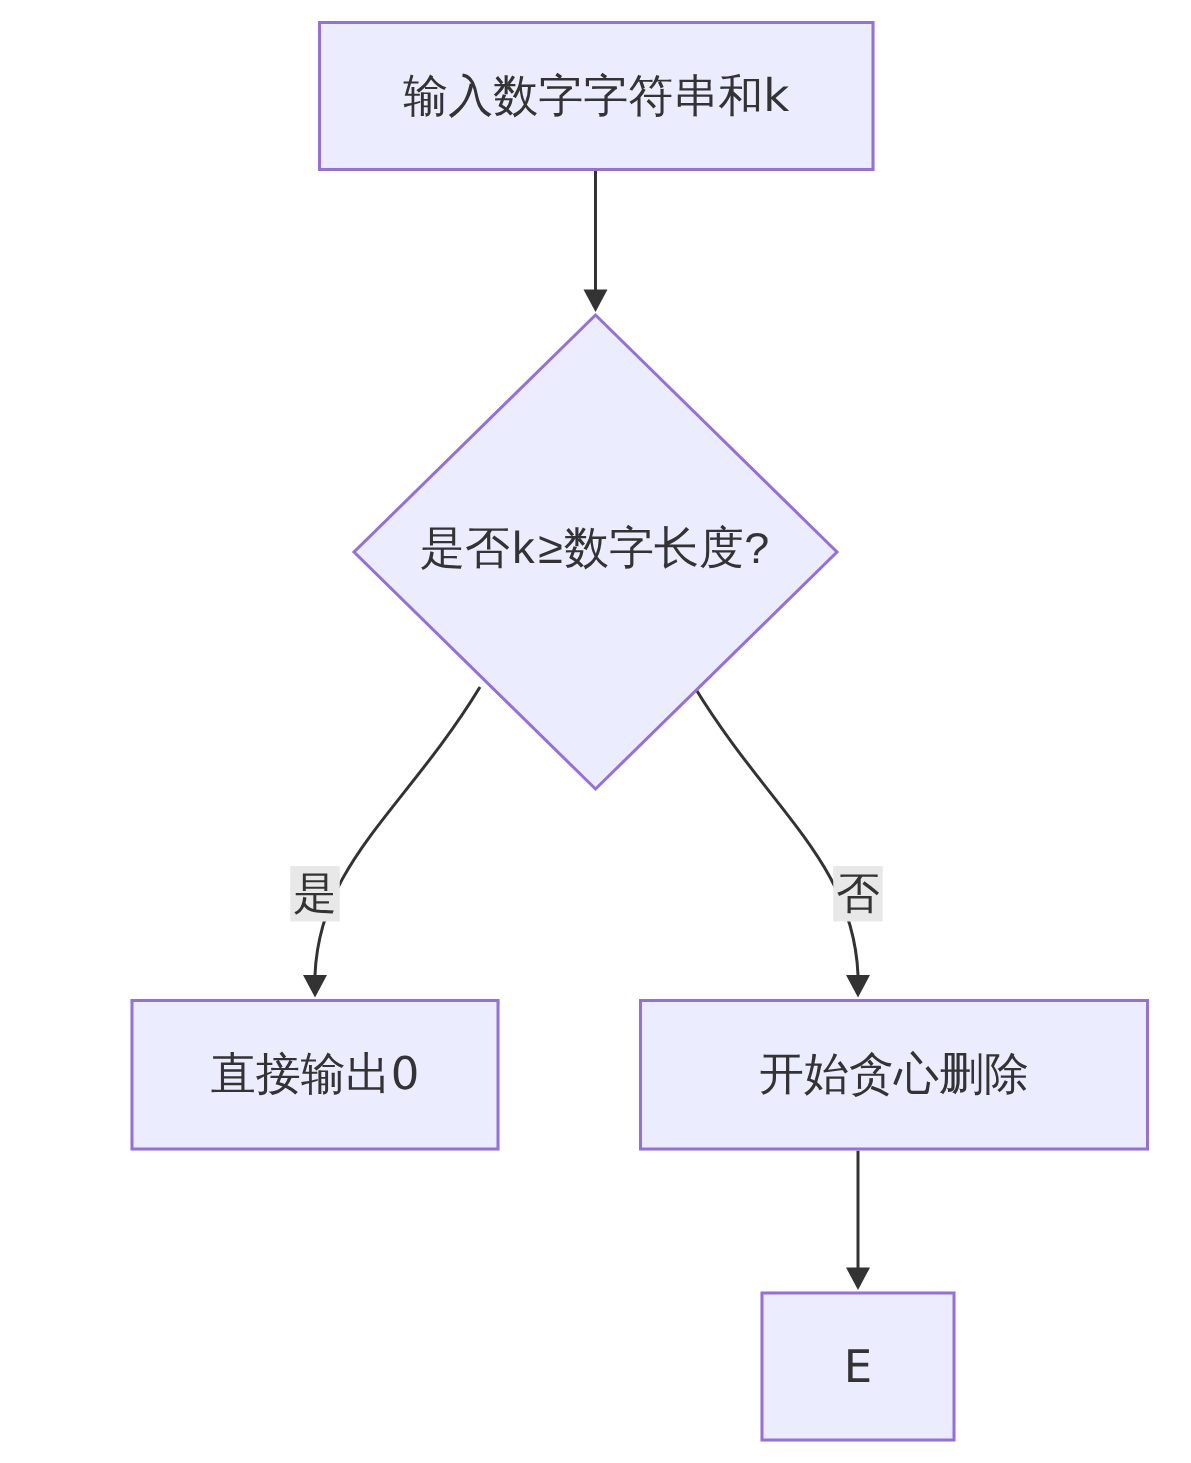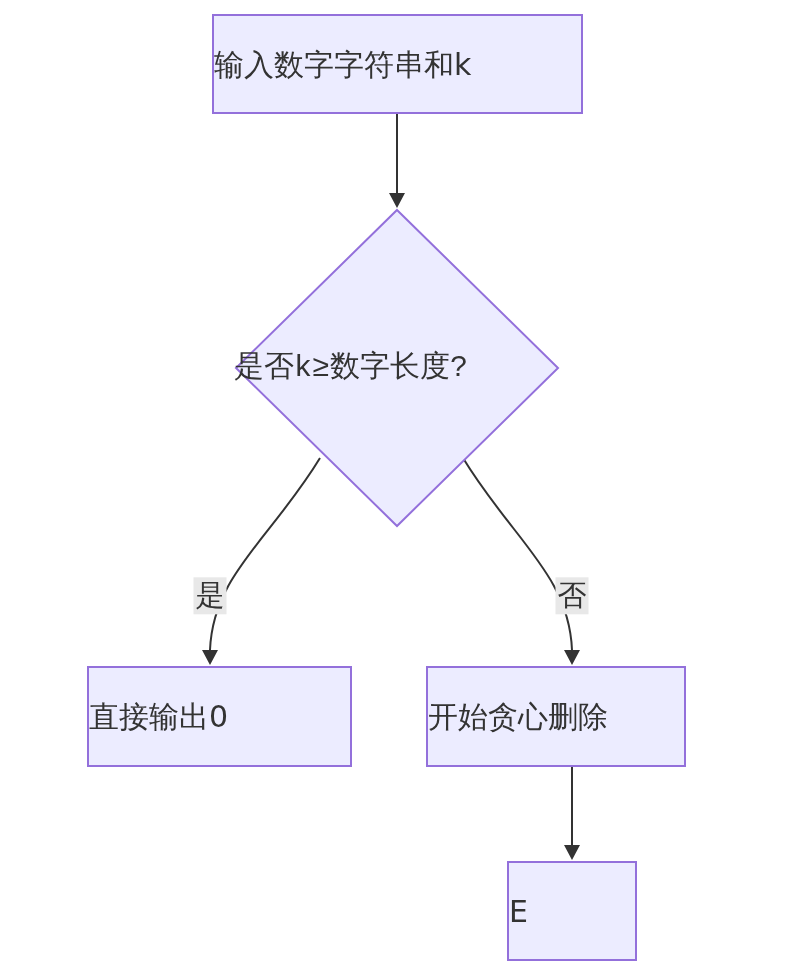--- a/index.html
+++ b/index.html
@@ -22,21 +22,21 @@
     left: 0;
     top: 0;
     width: 794px;
     height: 975px;
     pointer-events: none;
   }
   .node {
     position: absolute;
     display: flex;
     align-items: center;
-    justify-content: flex-start;
+    justify-content: center;
     color: #333333;
     font-size: 30px;
     line-height: 1.3;
     text-align: center;
     box-sizing: border-box;
   }
   .rect-node {
     background: #ECECFF;
     border: 2px solid #9370DB;
   }
@@ -91,25 +91,25 @@
     <span class="node-label">输入数字字符串和k</span>
   </div>
 
   <div class="node diamond-node" style="left:234px; top:208px; width:326px; height:320px;font-family:Liberation Mono, monospace;">
     <svg class="diamond-shape" width="326" height="320" viewBox="0 0 326 320" xmlns="http://www.w3.org/2000/svg">
       <polygon points="163,2 324,160 163,318 2,160" fill="#ECECFF" stroke="#9370DB" stroke-width="2"></polygon>
     </svg>
     <span class="node-label">是否k≥数字长度?</span>
   </div>
 
-  <div class="node rect-node" style="left:87px; top:666px; width:265px; height:101px;">
+  <div class="node rect-node" style="left:87px; top:666px; width:246px; height:101px;">
     <span class="node-label">直接输出0</span>
   </div>
 
-  <div class="node rect-node" style="left:426px; top:666px; width:260px; height:101px;">
+  <div class="node rect-node" style="left:426px; top:666px; width:340px; height:101px;">
     <span class="node-label">开始贪心删除</span>
   </div>
 
   <div class="node rect-node" style="left:507px; top:861px; width:130px; height:100px;">
     <span class="node-label">E</span>
   </div>
 
   <span class="edge-label" style="left:210px; top:596px;">是</span>
   <span class="edge-label" style="left:572px; top:596px;">否</span>
 

